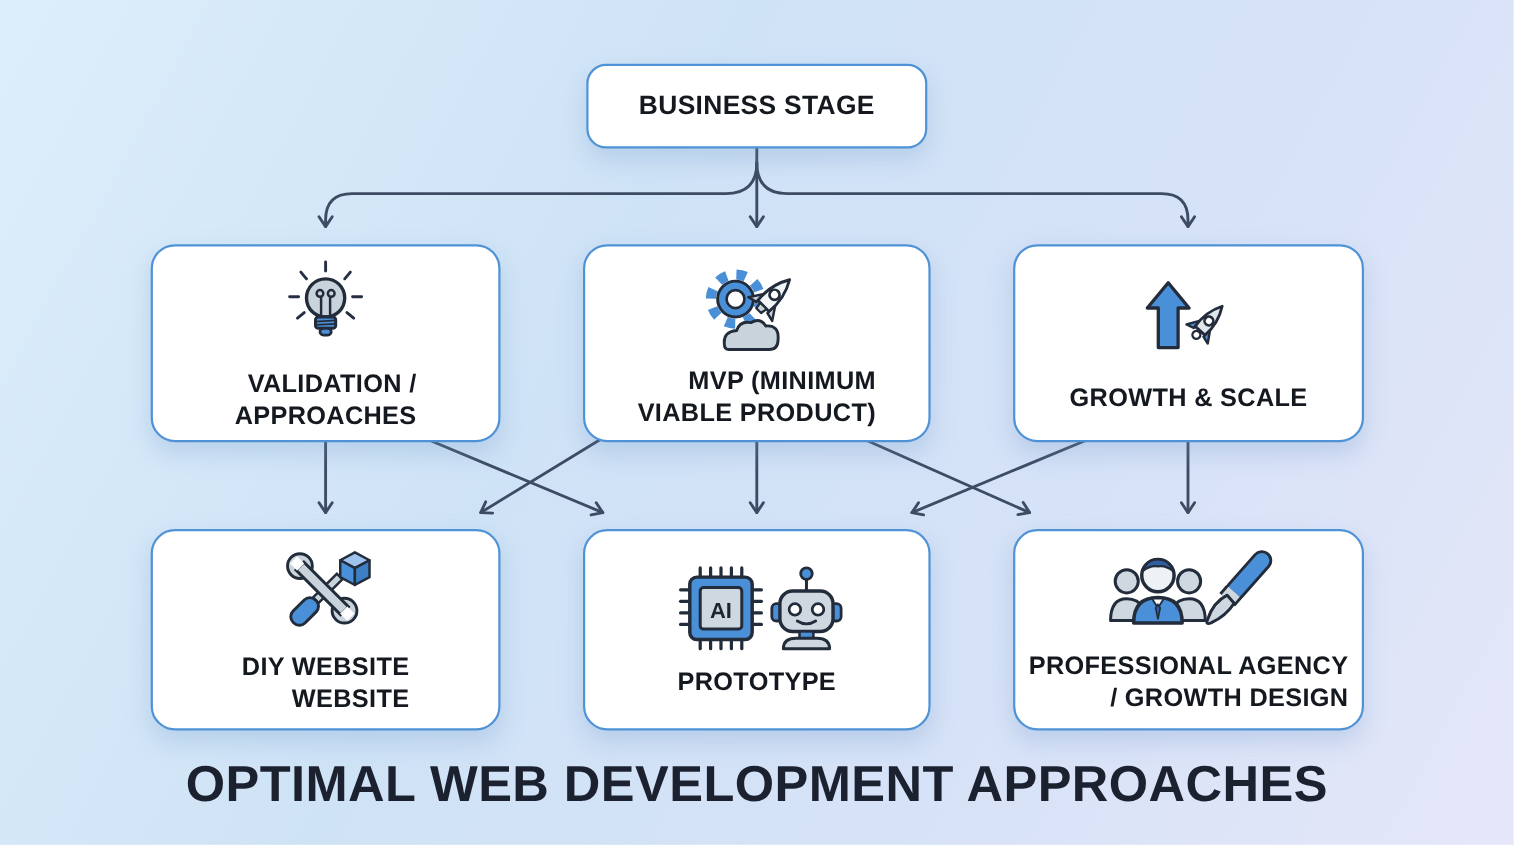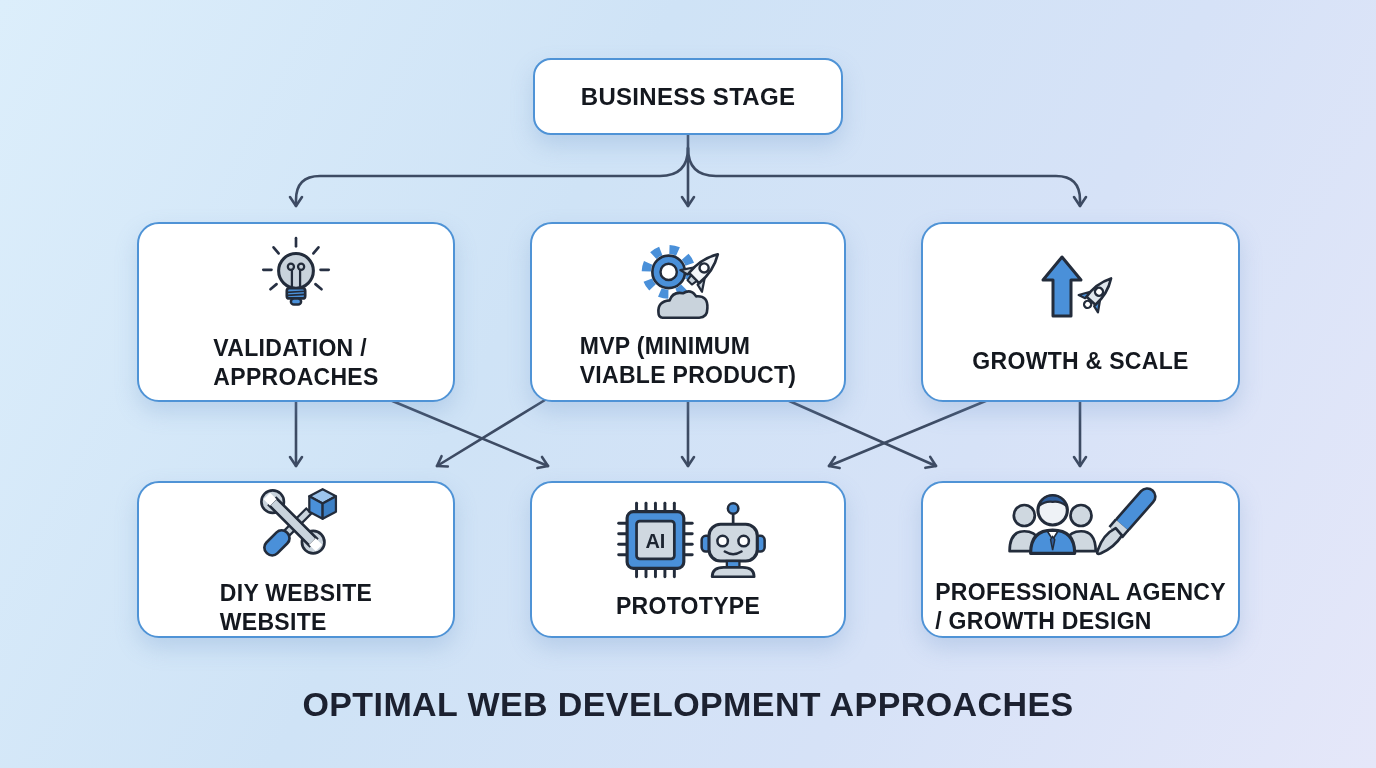--- a/index.html
+++ b/index.html
@@ -11,37 +11,37 @@
   }
   .stage{position:absolute;inset:0;}
   svg.connectors{position:absolute;left:0;top:0;width:1376px;height:768px;pointer-events:none;}
   .node{
     position:absolute;
     background:#ffffff;
     border:2px solid #4f93d6;
     border-radius:22px;
     box-shadow:0 10px 22px rgba(110,150,200,0.28);
     display:flex;flex-direction:column;align-items:center;justify-content:center;
-    text-align:left;box-sizing:border-box;
+    text-align:right;box-sizing:border-box;
   }
   .node .label{
     font-weight:bold;color:#14181f;font-size:23px;line-height:29px;letter-spacing:.3px;
   }
   .node .label .ln{display:block;}
   .node .iconwrap{display:flex;align-items:center;justify-content:center;margin-bottom:10px;}
   #node-root{left:533px;top:58px;width:310px;height:77px;border-radius:18px;}
   #node-root .label{font-size:24px;}
   .row1{top:222px;height:180px;}
-  .row2{top:481px;height:157px;}
+  .row2{top:481px;height:183px;}
   #node-validation,#node-diy{left:137px;width:318px;}
   #node-mvp,#node-ai{left:530px;width:316px;}
   #node-growth,#node-agency{left:921px;width:319px;}
   .big-title{
     position:absolute;left:0;top:685px;width:1376px;text-align:center;
-    font-weight:bold;font-size:34px;letter-spacing:.4px;color:#1c2130;
+    font-weight:bold;font-size:46px;letter-spacing:.4px;color:#1c2130;
   }
   .ic{display:block;}
 </style>
 </head>
 <body>
 
 <div class="stage">
 
   <svg class="connectors" viewBox="0 0 1376 768">
     <defs>

